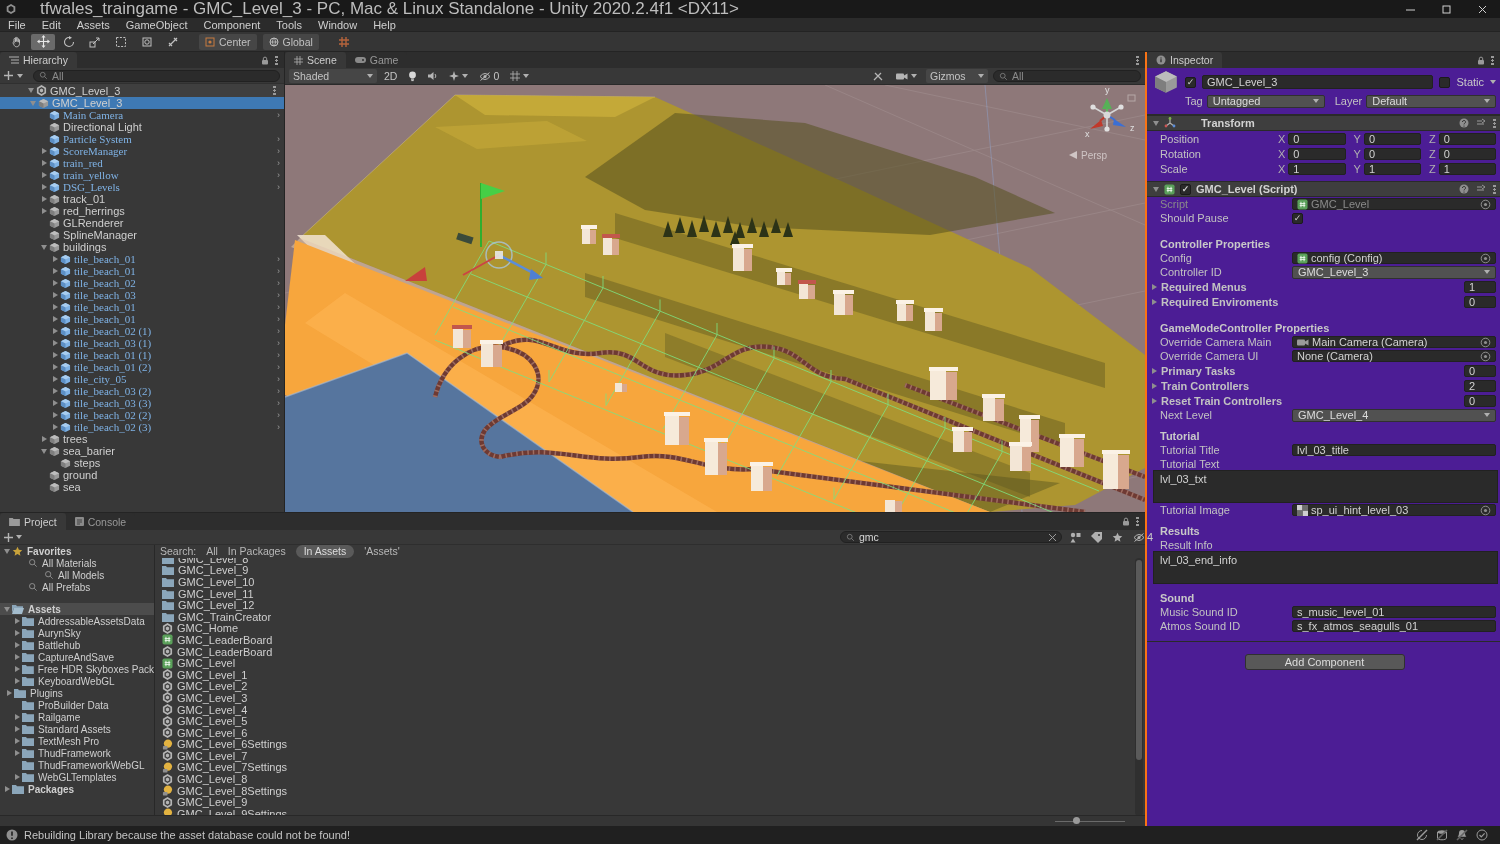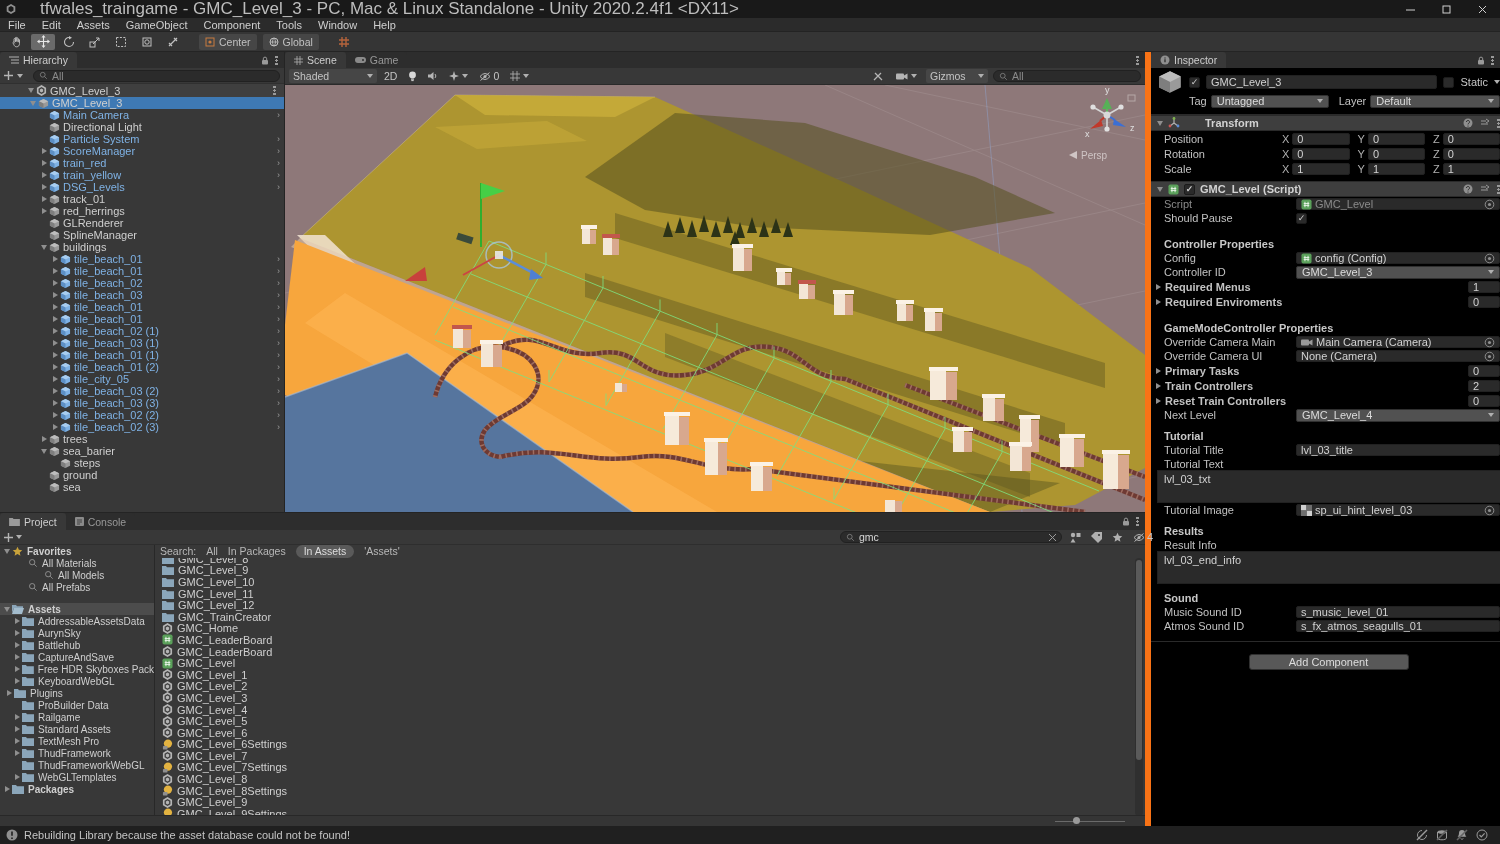--- a/index.html
+++ b/index.html
@@ -33,33 +33,33 @@
   .panel-icons{margin-left:auto;display:flex;align-items:center;gap:6px;padding-right:6px;}
   .dots{display:inline-block;width:3px;height:11px;background:radial-gradient(circle at 50% 2px,#9a9a9a 1.2px,transparent 1.4px),radial-gradient(circle at 50% 5.5px,#9a9a9a 1.2px,transparent 1.4px),radial-gradient(circle at 50% 9px,#9a9a9a 1.2px,transparent 1.4px);}
   .searchbox{background:#2b2b2b;border:1px solid #212121;border-radius:8px;height:12px;display:flex;align-items:center;padding:0 5px;gap:4px;color:#8a8a8a;font-size:10.5px;}
   .tri-r{width:0;height:0;border-left:5px solid #8f8f8f;border-top:3.5px solid transparent;border-bottom:3.5px solid transparent;display:inline-block;}
   .tri-d{width:0;height:0;border-top:5px solid #8f8f8f;border-left:3.5px solid transparent;border-right:3.5px solid transparent;display:inline-block;}
   
   #hier{left:0;top:52px;width:285px;height:460px;background:#383838;border-right:1px solid #242424;}
   #hier-search-row{height:16px;background:#383838;display:flex;align-items:center;padding:0 4px;gap:4px;border-bottom:1px solid #303030;}
   .hrow{height:12px;display:flex;align-items:center;font-size:11px;white-space:nowrap;position:relative;}
   .hrow .lab{margin-left:3px;color:#cfcfcf;}
-  .hrow .lab.prefab{color:#7fb2e5;}
+  .hrow .lab.prefab{color:#7fb2e5;font-family:Liberation Serif, serif;}
   .hrow.sel{background:#3e79b4;}
   .hrow.scene-head{background:#3f3f3f;height:13px;color:#d6d6d6;}
   .hrow .chev{position:absolute;right:4px;color:#9a9a9a;font-size:9px;}
   .fold{width:10px;display:inline-flex;justify-content:center;flex:none;}
   
   #scenepane{left:285px;top:52px;width:860px;height:460px;background:#383838;}
   #scene-toolbar{height:17px;background:#383838;border-bottom:1px solid #2a2a2a;display:flex;align-items:center;padding:0 4px;gap:3px;}
   .stbtn{height:14px;display:flex;align-items:center;gap:3px;padding:0 4px;border-radius:2px;background:#464646;color:#c4c4c4;font-size:10.5px;}
   .stbtn.flat{background:transparent;}
   #viewport{position:absolute;left:0;top:33px;width:860px;height:427px;}
   
-  #insp{left:1145px;top:52px;width:355px;height:774px;background:#000000;border-left:6px solid #f97316;}
+  #insp{left:1145px;top:52px;width:355px;height:774px;background:#4c1d95;border-left:2px solid #f97316;}
   #insp-body{position:absolute;top:16px;left:0;width:355px;height:758px;overflow:hidden;}
   .irow{display:flex;align-items:center;height:14px;padding:0 6px 0 13px;font-size:11px;color:#c2c2c2;}
   .irow .ilab{width:132px;flex:none;color:#c2c2c2;}
   .irow.bold .ilab{font-weight:bold;width:auto;flex:1;}
   .ifield{background:#2a2a2a;border:1px solid #212121;border-radius:2px;height:12px;display:flex;align-items:center;padding:0 4px;color:#d2d2d2;flex:1;gap:3px;}
   .ifield.dis{color:#8a8a8a;}
   .idrop{background:#515151;border:1px solid #303030;border-radius:2px;height:13px;display:flex;align-items:center;justify-content:space-between;padding:0 5px;color:#dcdcdc;flex:1;}
   .inum{background:#2a2a2a;border:1px solid #212121;border-radius:2px;height:12px;width:32px;display:flex;align-items:center;padding:0 4px;color:#d2d2d2;margin-left:6px;}
   .ihead{font-weight:bold;color:#c8c8c8;padding:0 6px 0 13px;height:14px;display:flex;align-items:center;font-size:11px;}
   .itextarea{background:#2a2a2a;border:1px solid #212121;margin:0 4px 0 6px;height:33px;padding:2px 6px;color:#d2d2d2;font-size:11px;}

